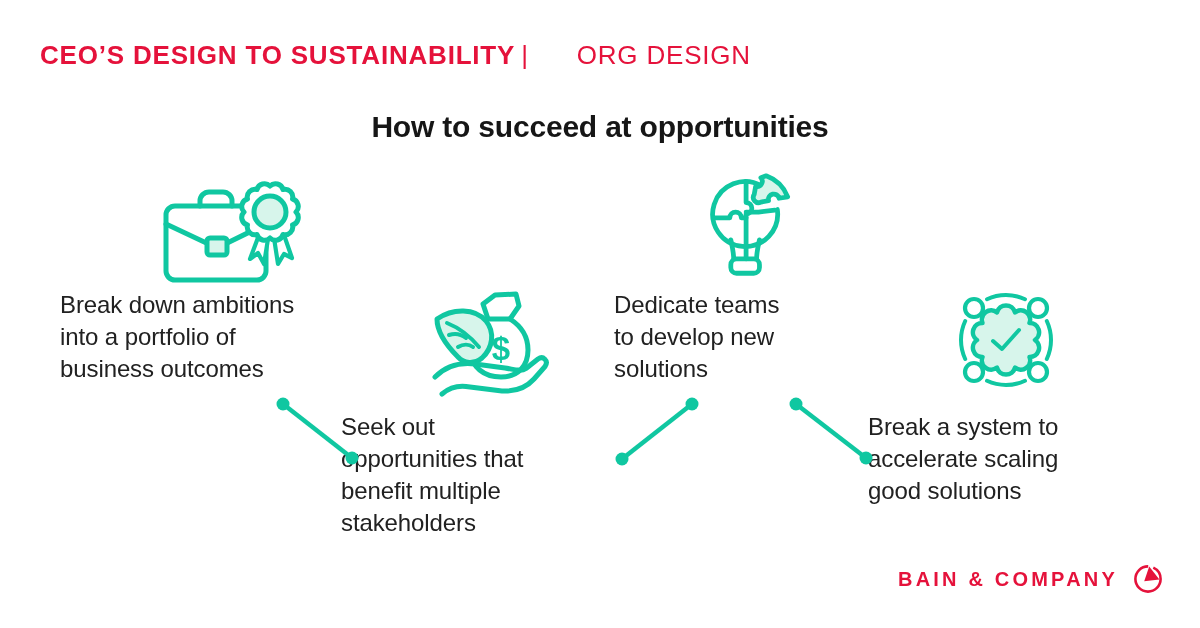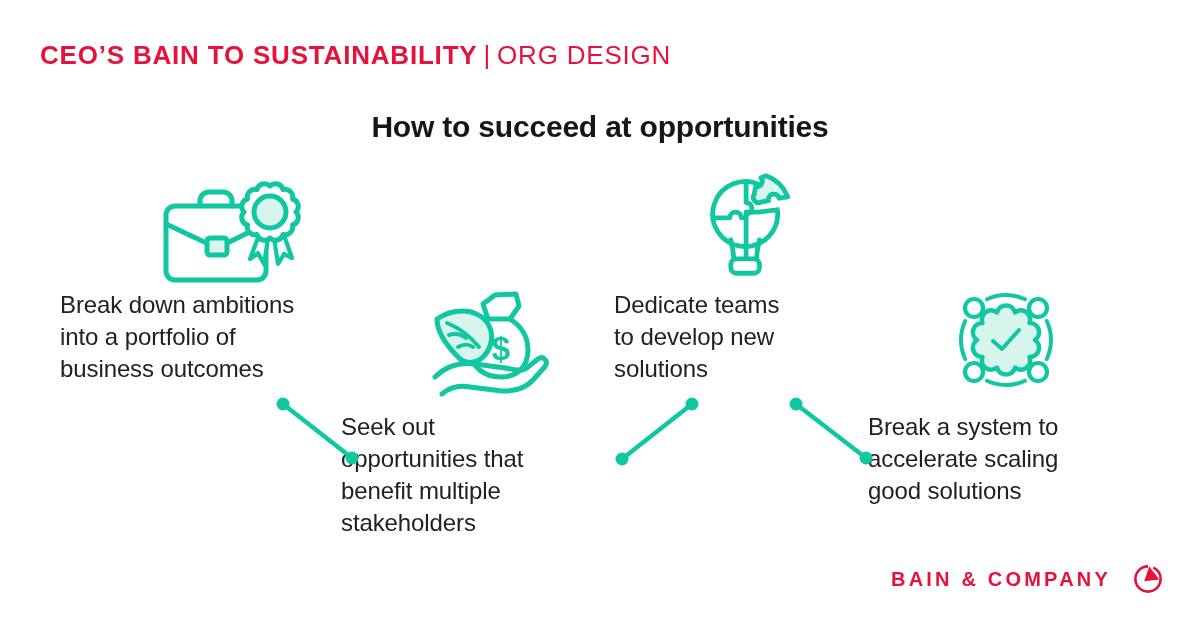--- a/index.html
+++ b/index.html
@@ -16,21 +16,21 @@
     width:1200px;height:628px;
     background:#ffffff;
     font-family:"Liberation Sans","DejaVu Sans",sans-serif;
     overflow:hidden;
   }
   .kicker{
     position:absolute;left:40px;top:40px;
     font-size:26px;font-weight:700;color:var(--red);
     letter-spacing:0.8px;white-space:nowrap;
   }
-  .kicker .light{font-weight:400;}
+  .kicker .light{font-weight:400;margin-left:42px;}
   .kicker .sep{font-weight:400;padding:0 6px;}
   .main-title{
     position:absolute;left:0;top:110px;width:1200px;
     text-align:center;
     font-size:30px;font-weight:700;color:var(--title);
     letter-spacing:-0.2px;
   }
   .icon{position:absolute;}
   .step-label{
     position:absolute;
@@ -50,34 +50,34 @@
   .tstroke-thin{stroke:var(--teal);fill:none;stroke-width:4;stroke-linecap:round;stroke-linejoin:round;}
   .twhite{stroke:var(--teal);fill:#ffffff;stroke-width:5;stroke-linecap:round;stroke-linejoin:round;}
   .twhite-thin{stroke:var(--teal);fill:#ffffff;stroke-width:4.2;stroke-linecap:round;stroke-linejoin:round;}
   .tmint{stroke:var(--teal);fill:var(--teal-fill);stroke-width:5;stroke-linecap:round;stroke-linejoin:round;}
   .tmint-thin{stroke:var(--teal);fill:var(--teal-fill);stroke-width:4.5;stroke-linecap:round;stroke-linejoin:round;}
   .dollar{fill:var(--teal);font-family:"Liberation Sans","DejaVu Sans",sans-serif;font-weight:600;font-size:33px;}
   .conn-line{stroke:var(--teal);stroke-width:4.5;}
   .conn-dot{fill:var(--teal);}
   .brand{
     position:absolute;right:36px;top:563px;
-    display:flex;align-items:center;gap:21px;
+    display:flex;align-items:center;gap:14px;
   }
   .brand-text{
     color:var(--red);font-size:20px;font-weight:700;
     letter-spacing:3.2px;white-space:nowrap;
   }
   .brand-mark{width:32px;height:32px;display:block;}
   .rstroke{stroke:var(--red);fill:none;stroke-width:2.6;}
   .rfill{fill:var(--red);}
 </style>
 </head>
 <body>
 
-<div class="kicker"><span>CEO’S BAIN TO SUSTAINABILITY</span><span class="sep">|</span><span class="light">ORG DESIGN</span></div>
+<div class="kicker"><span>CEO’S DESIGN TO SUSTAINABILITY</span><span class="sep">|</span><span class="light">ORG DESIGN</span></div>
 
 <h1 class="main-title">How to succeed at opportunities</h1>
 
 <svg id="icon-1" class="icon" viewBox="0 0 145 108" aria-hidden="true">
   <rect class="tstroke" x="6" y="28" width="100" height="74" rx="9"></rect>
   <path class="tstroke" d="M 6,46 L 57,70 L 106,46"></path>
   <path class="tstroke" d="M 40,28 v -5 a 9 9 0 0 1 9,-9 h 14 a 9 9 0 0 1 9,9 v 5"></path>
   <rect class="tmint" x="47" y="60" width="20" height="17" rx="3"></rect>
   <path class="twhite-thin" d="M 99,57 L 90,81 L 98,75 L 104,86 L 108,61 Z"></path>
   <path class="twhite-thin" d="M 114,60 L 118,86 L 124,76 L 132,80 L 124,57 Z"></path>

